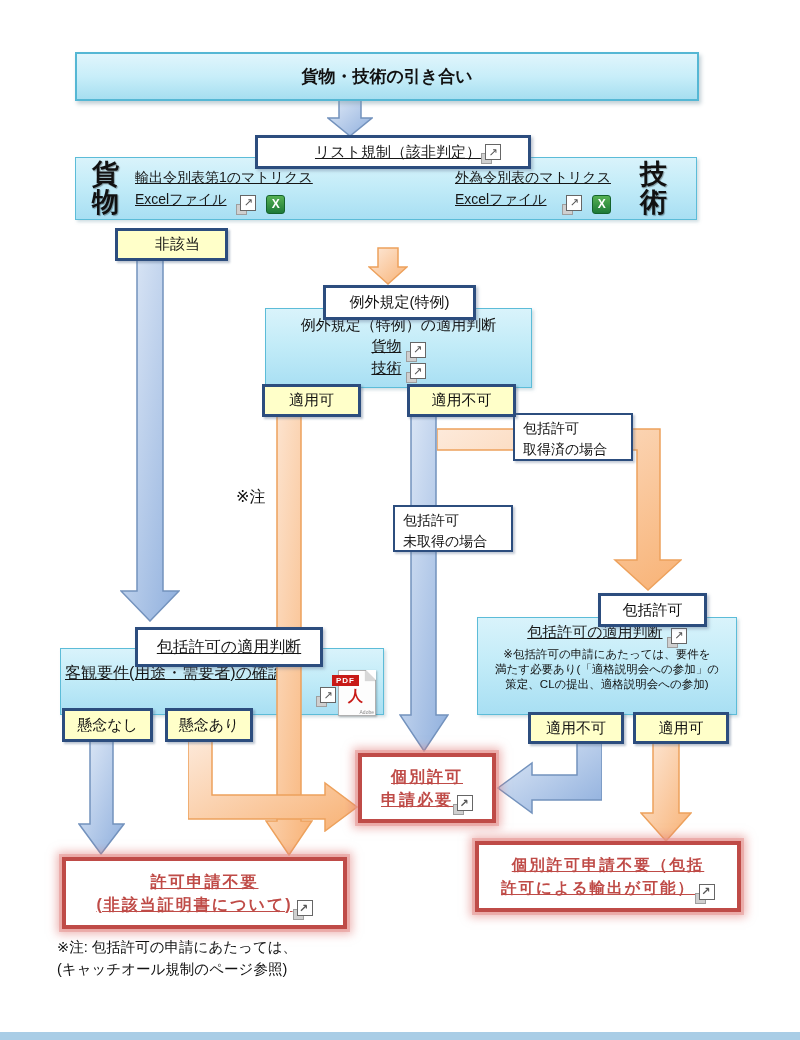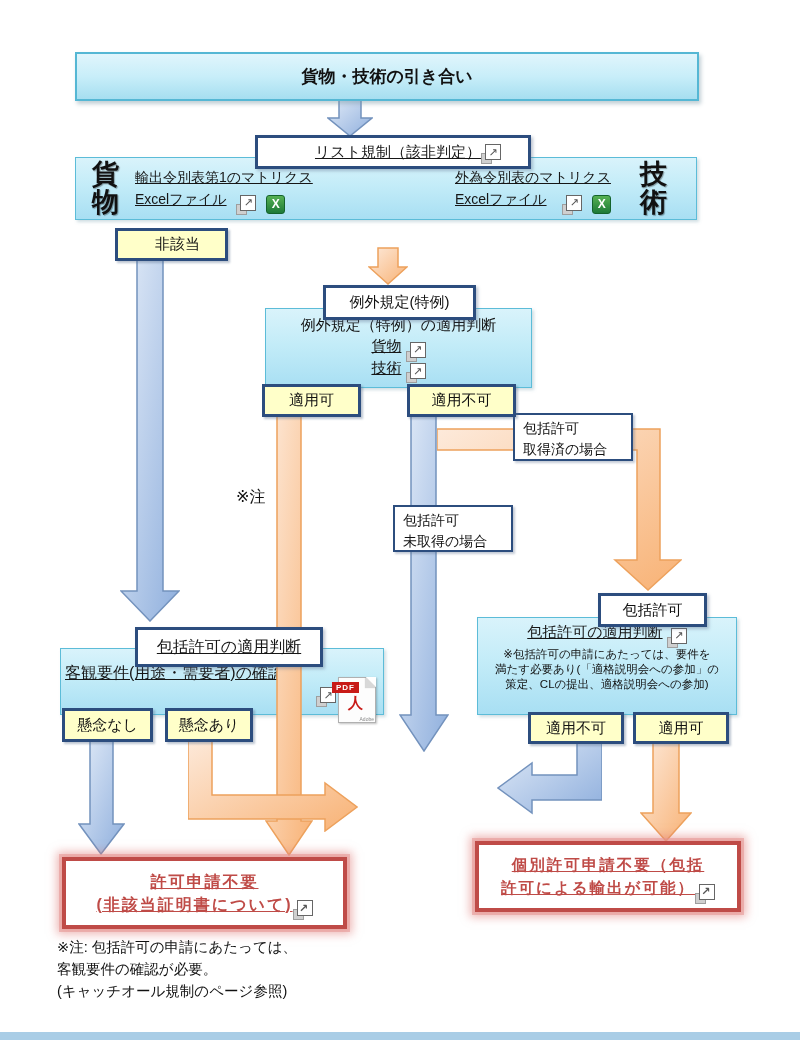--- a/index.html
+++ b/index.html
@@ -188,50 +188,55 @@
     </div>
 
   <div class="abs navy" style="left:135px;top:627px;width:182px;height:34px;">
     <span class="link" style="font-size:16px;">包括許可の適用判断</span>
   </div>
   <div class="abs cyan" style="left:60px;top:648px;width:322px;height:65px;">
     <div style="margin-top:14px;margin-left:4px;font-size:16px;">
       <span class="link">客観要件(用途・需要者)の確認</span>
     </div>
     <span class="ext" style="position:absolute;left:255px;top:38px;">↗</span>
-    <div class="pdf" style="left:277px;top:28px;">
+    <div class="pdf" style="left:277px;top:21px;">
       <span class="fold"></span>
       <span class="tag">PDF</span>
       <span class="mark">人</span>
       <span class="adobe">Adobe</span>
     </div>
   </div>
   <div class="abs ylab" style="left:62px;top:708px;width:85px;height:28px;">
     <span>懸念なし</span>
     </div>
   <div class="abs ylab" style="left:165px;top:708px;width:82px;height:28px;">
     <span>懸念あり</span>
     </div>
 
+  <div class="abs redbox" style="left:358px;top:753px;width:130px;height:62px;">
+    <div class="t" style="font-size:16px;">
+      <span>個別許可</span></div>
+    <div class="t" style="font-size:16px;">
+      <span>申請必要</span><span class="ext">↗</span></div>
+  </div>
 
   <div class="abs redbox" style="left:475px;top:841px;width:258px;height:63px;">
     <div class="t" style="font-size:15.5px;">
       <span>個別許可申請不要（包括</span></div>
     <div class="t" style="font-size:15.5px;">
       <span>許可による輸出が可能）</span><span class="ext">↗</span></div>
   </div>
 
   <div class="abs redbox" style="left:62px;top:857px;width:277px;height:64px;">
     <div class="t" style="font-size:16px;">
       <span>許可申請不要</span></div>
     <div class="t" style="font-size:16px;">
       <span>(非該当証明書について)</span><span class="ext">↗</span></div>
   </div>
 
   <div class="abs" style="left:57px;top:936px;font-size:14.5px;line-height:22px;z-index:3;">
     <div>※注: 包括許可の申請にあたっては、</div>
-    <div>客観要件の確認が必要。</div>
     <div>(キャッチオール規制のページ参照)</div>
   </div>
 
   <div class="abs" style="left:0;top:1032px;width:800px;height:8px;background:#a9cde6;z-index:1;"></div>
 
 </div>
 
 </body></html>

